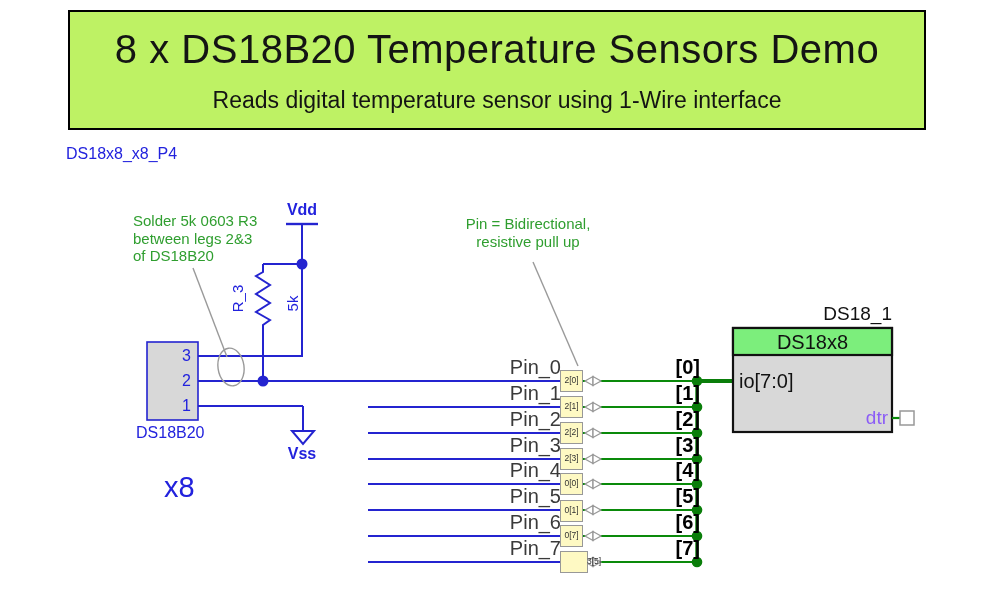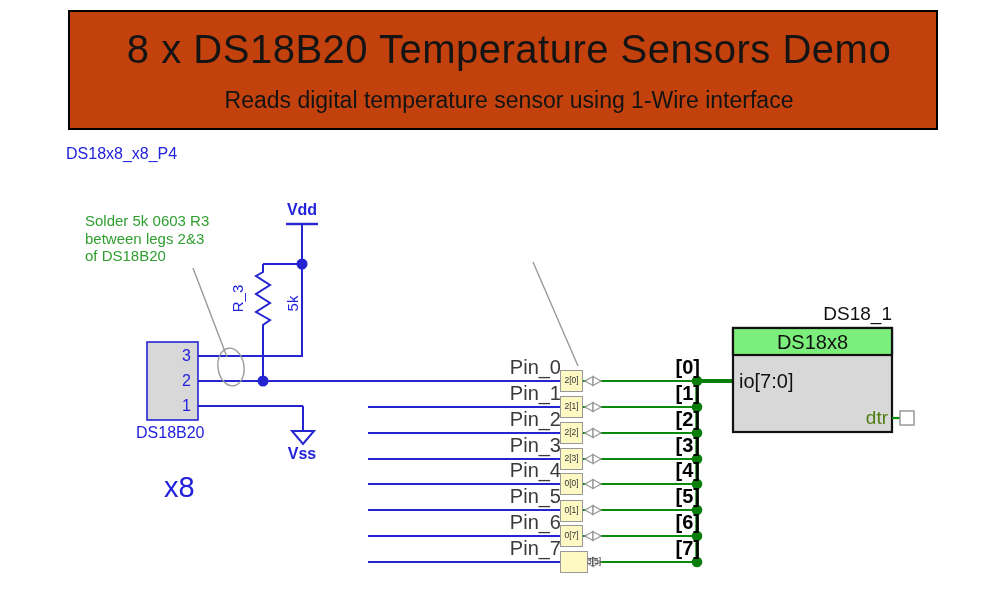--- a/index.html
+++ b/index.html
@@ -3,44 +3,44 @@
 <meta charset="utf-8">
 <style>
   html,body{margin:0;padding:0;background:#fff;}
   .stage{position:relative;width:998px;height:594px;background:#fff;overflow:hidden;
          font-family:"Liberation Sans",sans-serif;}
   .layer{position:absolute;left:0;top:0;}
   .t{position:absolute;white-space:pre-line;}
 
   
   .title-box{position:absolute;left:68px;top:10px;width:854px;height:116px;
-             border:2.5px solid #000;background:#c2410c;display:flex;flex-direction:column;
-             align-items:center;justify-content:center;row-gap:15px;padding-left:12px;}
+             border:2.5px solid #000;background:#bef264;display:flex;flex-direction:column;
+             align-items:center;justify-content:center;row-gap:15px;}
   .heading{font-size:40px;color:#141414;letter-spacing:.5px;}
   .subheading{font-size:23px;color:#141414;}
 
   .project{left:66px;top:145px;font-size:16px;color:var(--text-blue);}
-  .note{font-size:15px;line-height:17.5px;color:var(--annotation-green);}
+  .note{font-size:15px;line-height:17.5px;color:var(--annotation-green);margin-left:48px;}
   .note1{left:85px;top:212px;}
   .note2{left:405px;top:215px;width:150px;text-align:center;line-height:18px;}
 
   .blue{color:var(--text-blue);}
   .vdd{left:274px;top:201px;width:56px;text-align:center;font-weight:700;font-size:16px;}
   .vss{left:274px;top:445px;width:56px;text-align:center;font-weight:700;font-size:16px;}
   .rot{transform:rotate(-90deg);font-size:15px;text-align:center;}
   .r3ref{left:216px;top:290px;width:42px;}
   .r3val{left:271px;top:295px;width:42px;}
   .pinnum{left:151px;width:40px;text-align:right;font-size:16px;line-height:20px;}
   .sensor-name{left:136px;top:424px;font-size:16px;}
   .x8{left:164px;top:471px;font-size:29px;}
 
   .module-ref{left:732px;top:303px;width:160px;text-align:right;font-size:19px;color:#111;}
   .module-type{left:735px;top:331px;width:155px;text-align:center;font-size:20px;color:#111;}
   .module-io{left:739px;top:370px;font-size:20px;color:#111;}
-  .module-dtr{left:788px;top:407px;width:100px;text-align:right;font-size:19px;color:#4d7c0f;}
+  .module-dtr{left:788px;top:407px;width:100px;text-align:right;font-size:19px;color:#8b5cf6;}
 
   
   .pin-label{left:489px;width:72px;text-align:right;font-size:20px;line-height:24px;color:var(--label-dark);}
   .bus-label{left:636px;width:64px;text-align:right;font-size:20px;line-height:24px;font-weight:700;color:#000;}
   .port-box{left:560px;width:23px;height:22px;box-sizing:border-box;background:#fef9c3;
             border:1.5px solid var(--outline-gray);font-size:8.5px;line-height:19px;
             text-align:center;color:#333;}
 
   
   .sb{stroke:var(--wire-blue);stroke-width:2;fill:none;}
@@ -139,20 +139,22 @@
   <div class="title-box">
     <div class="heading">8 x DS18B20 Temperature Sensors Demo</div>
     <div class="subheading">Reads digital temperature sensor using 1-Wire interface</div>
   </div>
 
   <div class="t project">DS18x8_x8_P4</div>
 
   <div class="t note note1">Solder 5k 0603 R3
 between  legs 2&amp;3
 of DS18B20</div>
+  <div class="t note note2">Pin = Bidirectional,
+resistive pull up</div>
 
   <div class="t blue vdd">Vdd</div>
   <div class="t blue vss">Vss</div>
 
   <div class="t blue rot r3ref">R_3</div>
   <div class="t blue rot r3val">5k</div>
 
   <div class="t blue pinnum" style="top:346px">3</div>
   <div class="t blue pinnum" style="top:371px">2</div>
   <div class="t blue pinnum" style="top:396px">1</div>

